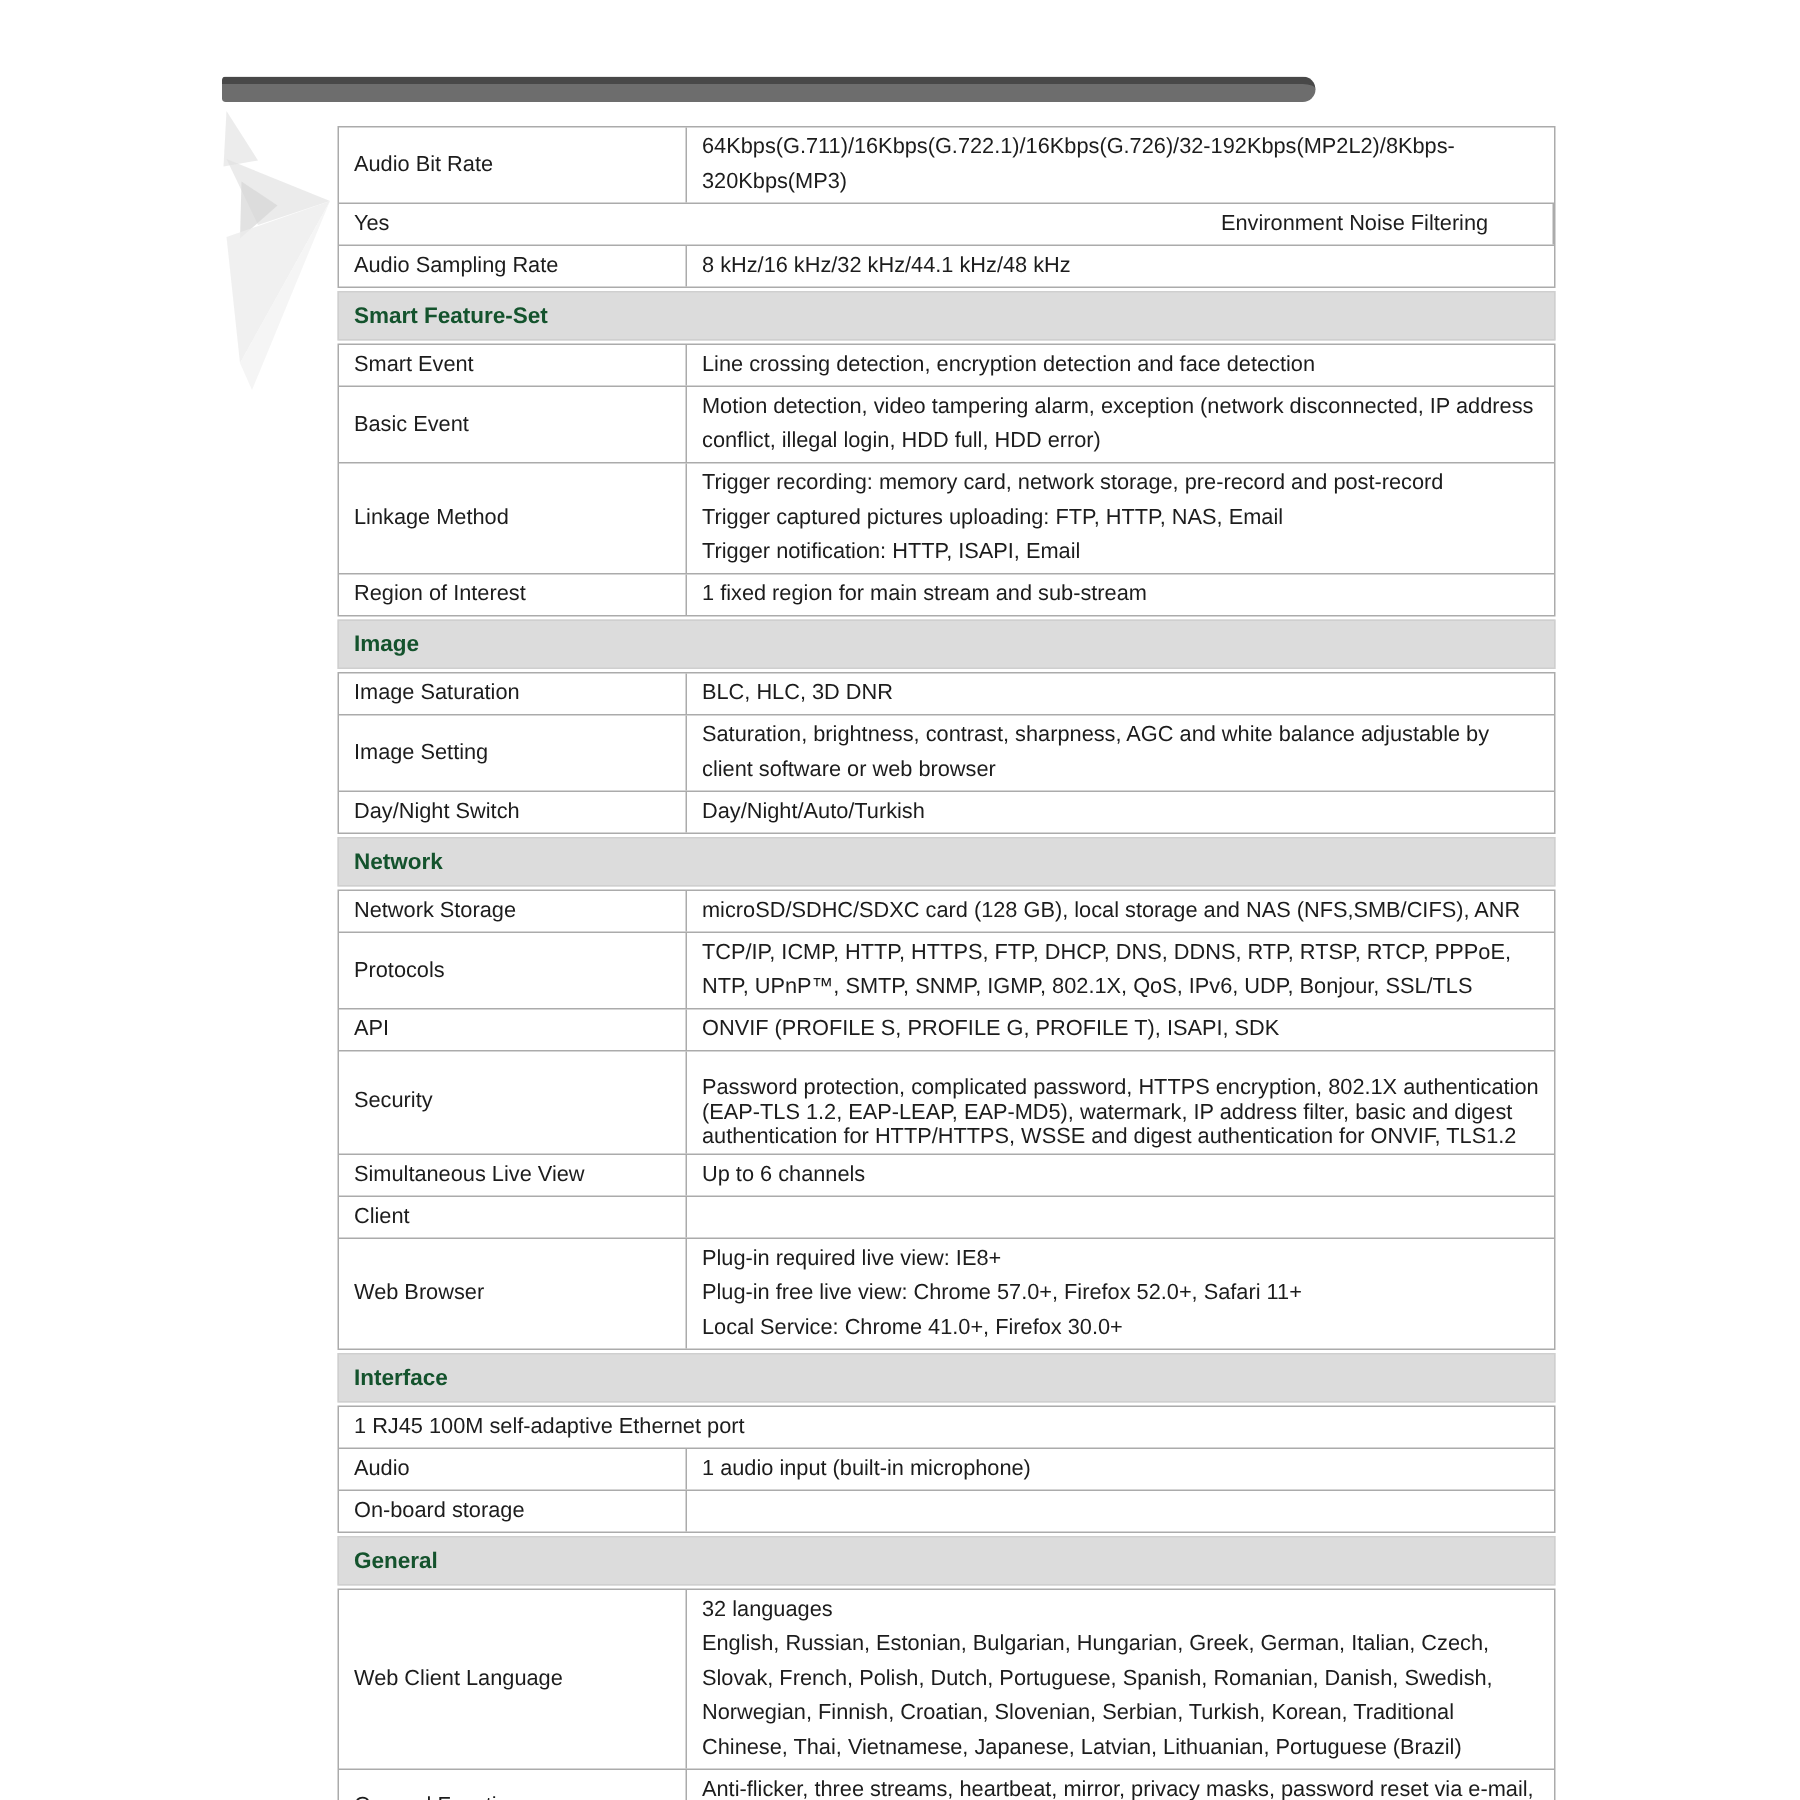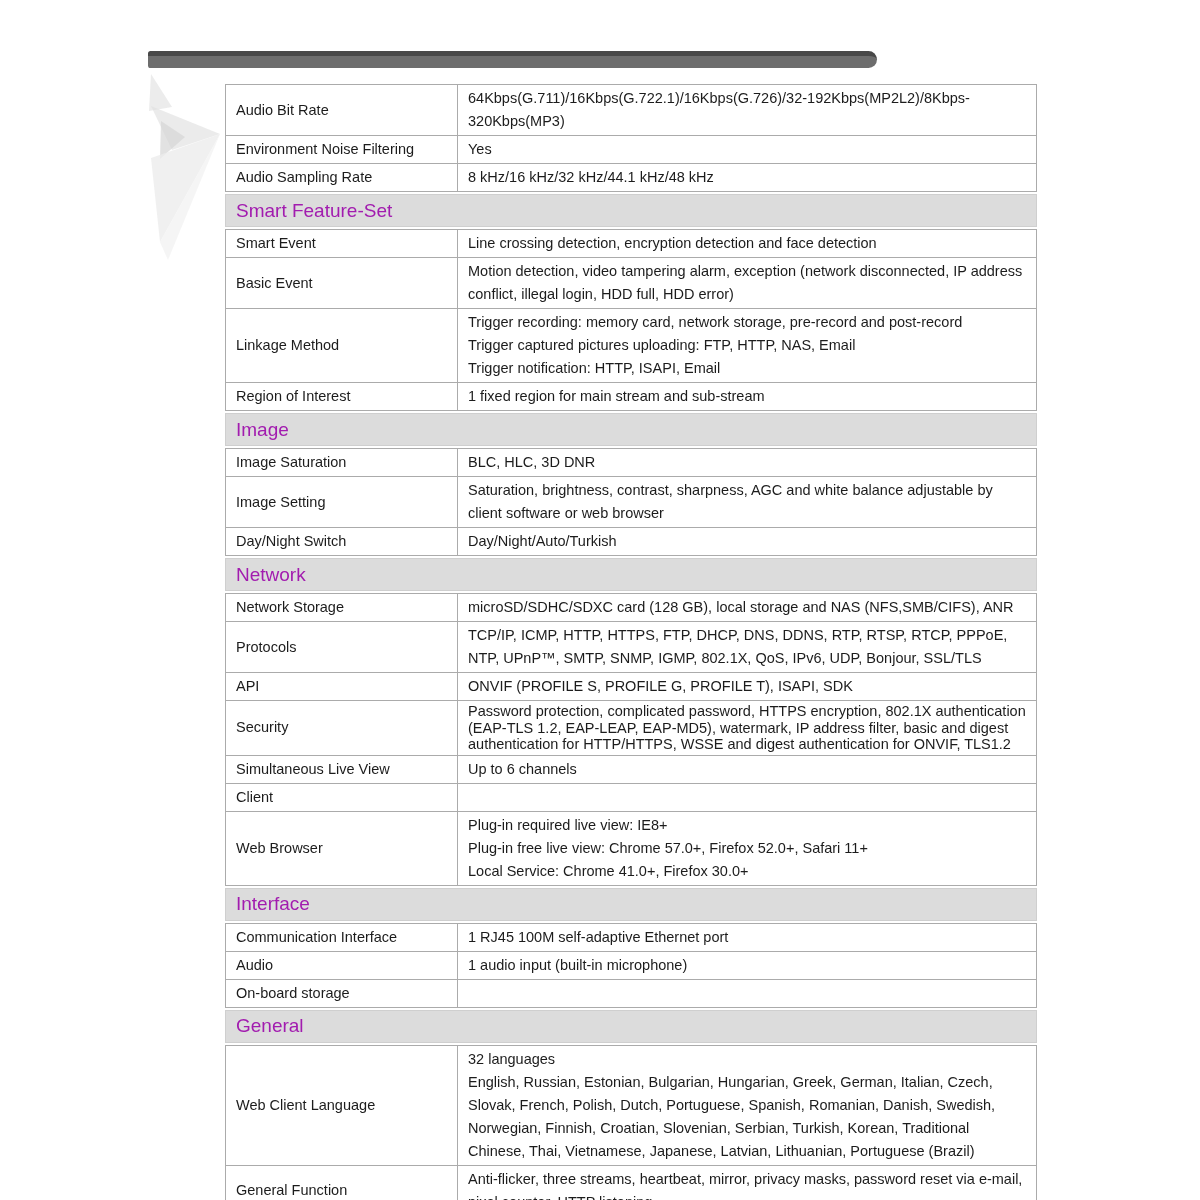--- a/index.html
+++ b/index.html
@@ -34,41 +34,41 @@
   }
   .section-band{
     margin:2px 0;
     height:33px;
     background:#dcdcdc;
     border:1px solid #cfcfcf;
     display:flex;align-items:center;
     padding:0 10px;
   }
   .section-title{
-    font-weight:normal;
-    font-size:19px;
-    color:#a21caf;
+    font-weight:bold;
+    font-size:15px;
+    color:#14532d;
   }
   .spec-row{
     display:flex;
     min-height:27px;
     border-top:1px solid #ababab;
   }
   .spec-row:first-child{border-top:none;}
   .cell{
     padding:2px 10px;
     display:flex;flex-direction:column;justify-content:center;
     line-height:23px;
   }
   .cell.label{
     width:232px;flex:none;
     border-right:1px solid #ababab;
   }
   .cell.value{flex:1;min-width:0;}
-  .spec-row.compact .cell.value{line-height:16.5px;}
+  .spec-row.compact .cell.value{line-height:16.5px;margin-top:14px;}
   .vline{width:100%;}
 </style>
 </head>
 <body>
 
 <div class="page">
 
   <div class="top-bar"></div>
 
   <svg class="watermark" viewBox="0 0 92 200" xmlns="http://www.w3.org/2000/svg">
@@ -81,24 +81,24 @@
 
   <div class="spec-table" id="specTable">
       <div class="row-block">
         <div class="spec-row">
     <div class="cell label">Audio Bit Rate</div>
     <div class="cell value">
             <div class="vline">64Kbps(G.711)/16Kbps(G.722.1)/16Kbps(G.726)/32-192Kbps(MP2L2)/8Kbps-320Kbps(MP3)</div>
           </div>
   </div>
         <div class="spec-row">
+    <div class="cell value">
+            <div class="vline">Yes</div>
+          </div>
     <div class="cell label">Environment Noise Filtering</div>
-    <div class="cell value">
-            <div class="vline">Yes</div>
-          </div>
   </div>
         <div class="spec-row">
     <div class="cell label">Audio Sampling Rate</div>
     <div class="cell value">
             <div class="vline">8 kHz/16 kHz/32 kHz/44.1 kHz/48 kHz</div>
           </div>
   </div>
       </div>
   <div class="section-band">
     <span class="section-title">Smart Feature-Set</span>
@@ -198,21 +198,20 @@
             <div class="vline">Plug-in free live view: Chrome 57.0+, Firefox 52.0+, Safari 11+</div>
             <div class="vline">Local Service: Chrome 41.0+, Firefox 30.0+</div>
           </div>
   </div>
       </div>
   <div class="section-band">
     <span class="section-title">Interface</span>
   </div>
 <div class="row-block">
         <div class="spec-row">
-    <div class="cell label">Communication Interface</div>
     <div class="cell value">
             <div class="vline">1 RJ45 100M self-adaptive Ethernet port</div>
           </div>
   </div>
         <div class="spec-row">
     <div class="cell label">Audio</div>
     <div class="cell value">
             <div class="vline">1 audio input (built-in microphone)</div>
           </div>
   </div>

